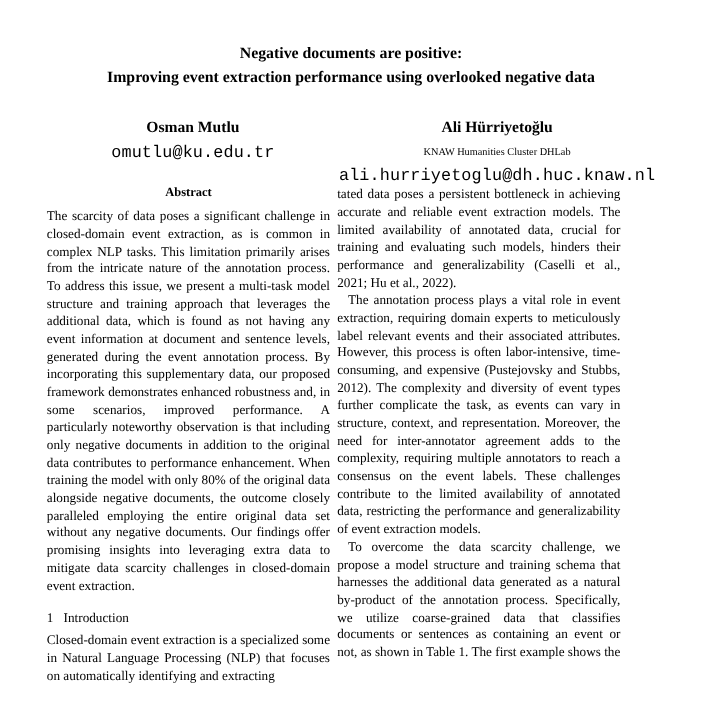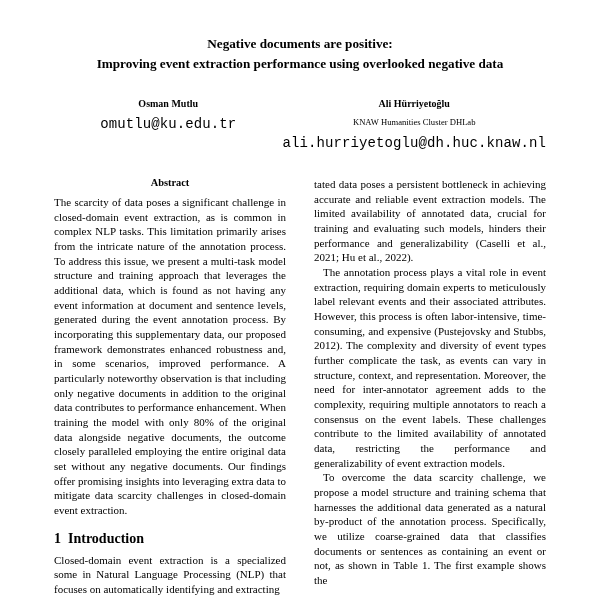--- a/index.html
+++ b/index.html
@@ -12,21 +12,21 @@
     background: #ffffff;
     font-family: "Liberation Serif", serif;
     color: #000000;
     overflow: hidden;
   }
   .page {
     position: relative;
     width: 600px;
     height: 548px;
     box-sizing: border-box;
-    padding: 34px 54px 0 54px;
+    padding: 34px 54px 0 39px;
   }
   .title {
     text-align: center;
     font-weight: bold;
     font-size: 13.2px;
     line-height: 1.5;
     margin: 0 0 0 0;
   }
   .title .line2 {
     display: block;
@@ -34,51 +34,50 @@
   .authors {
     display: flex;
     margin-top: 22px;
   }
   .author {
     flex: 1;
     text-align: center;
   }
   .author-name {
     font-weight: bold;
-    font-size: 10px;
+    font-size: 13px;
     line-height: 1.5;
   }
   .author-aff {
     font-size: 8.6px;
     line-height: 1.78;
     margin-top: 4px;
   }
   .author-mail {
     font-family: "Liberation Mono", monospace;
     font-size: 14px;
     margin-top: 5px;
     letter-spacing: 0.1px;
   }
   .columns {
     display: flex;
-    margin-top: 26px;
-    gap: 28px;
+    gap: 6px;
   }
   .col {
     width: 236px;
   }
   .section-head {
     text-align: center;
     font-weight: bold;
     font-size: 10.4px;
     margin-bottom: 7px;
   }
   .numbered-head {
-    font-weight: bold;
-    font-size: 14px;
+    font-weight: normal;
+    font-size: 11px;
     margin: 13px 0 6px 0;
   }
   .numbered-head .num {
     display: inline-block;
     width: 14px;
   }
   p.body-text {
     margin: 0;
     font-size: 11px;
     line-height: 1.335;

